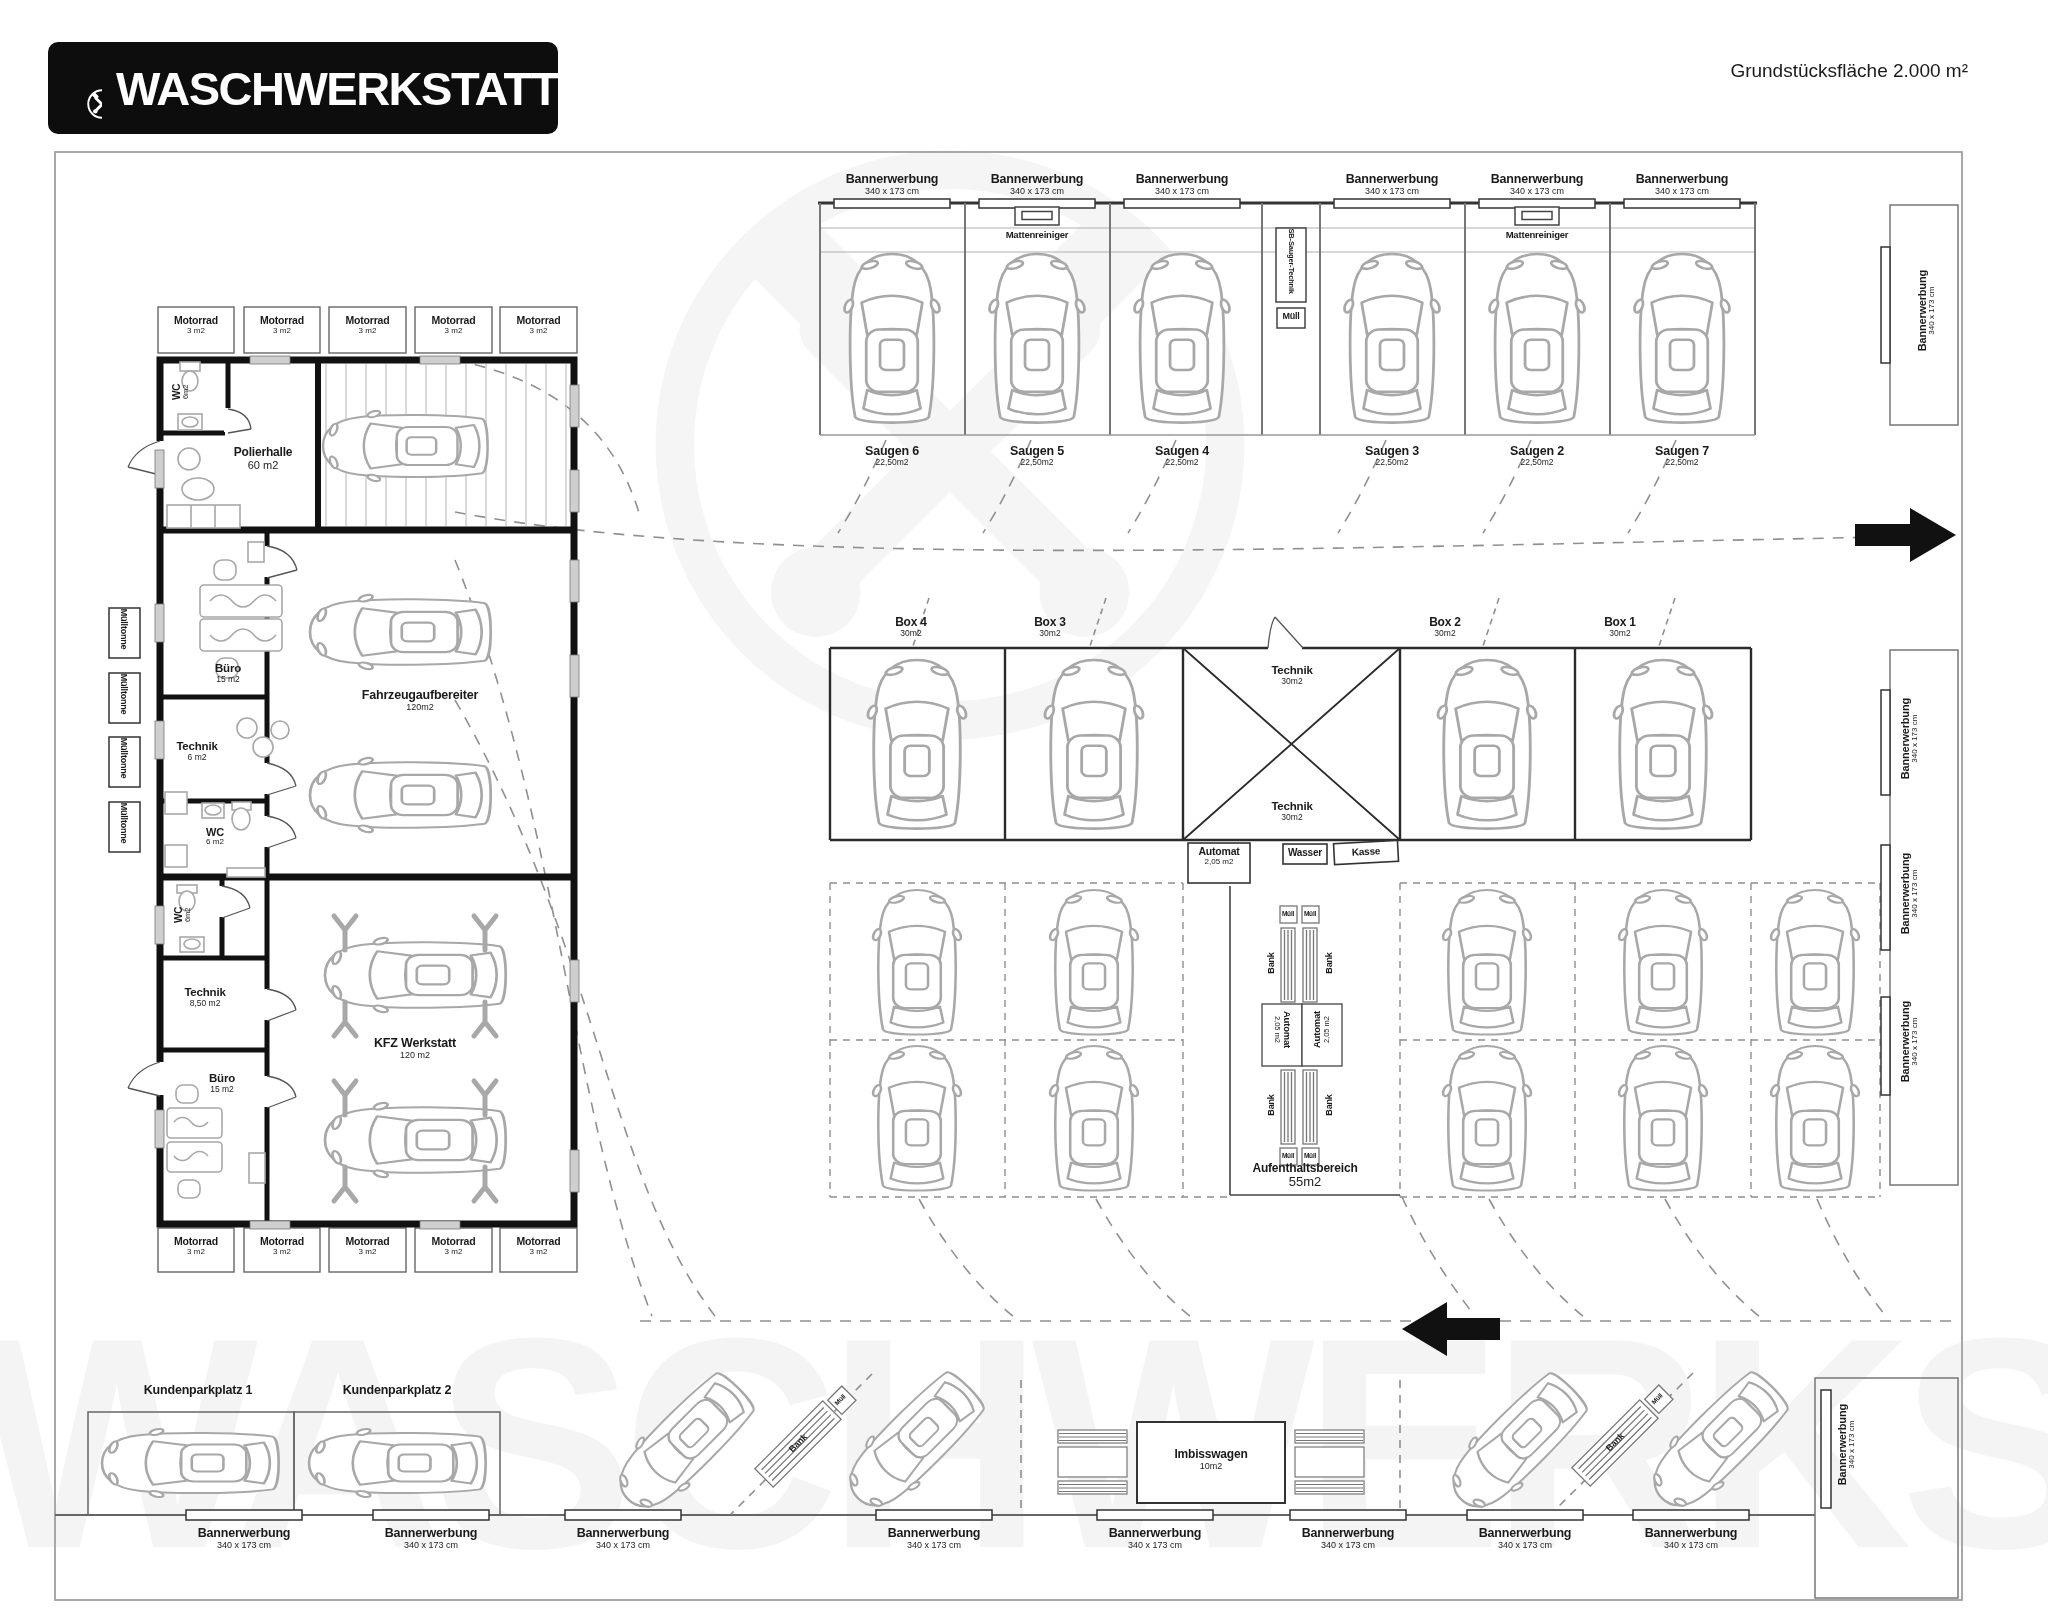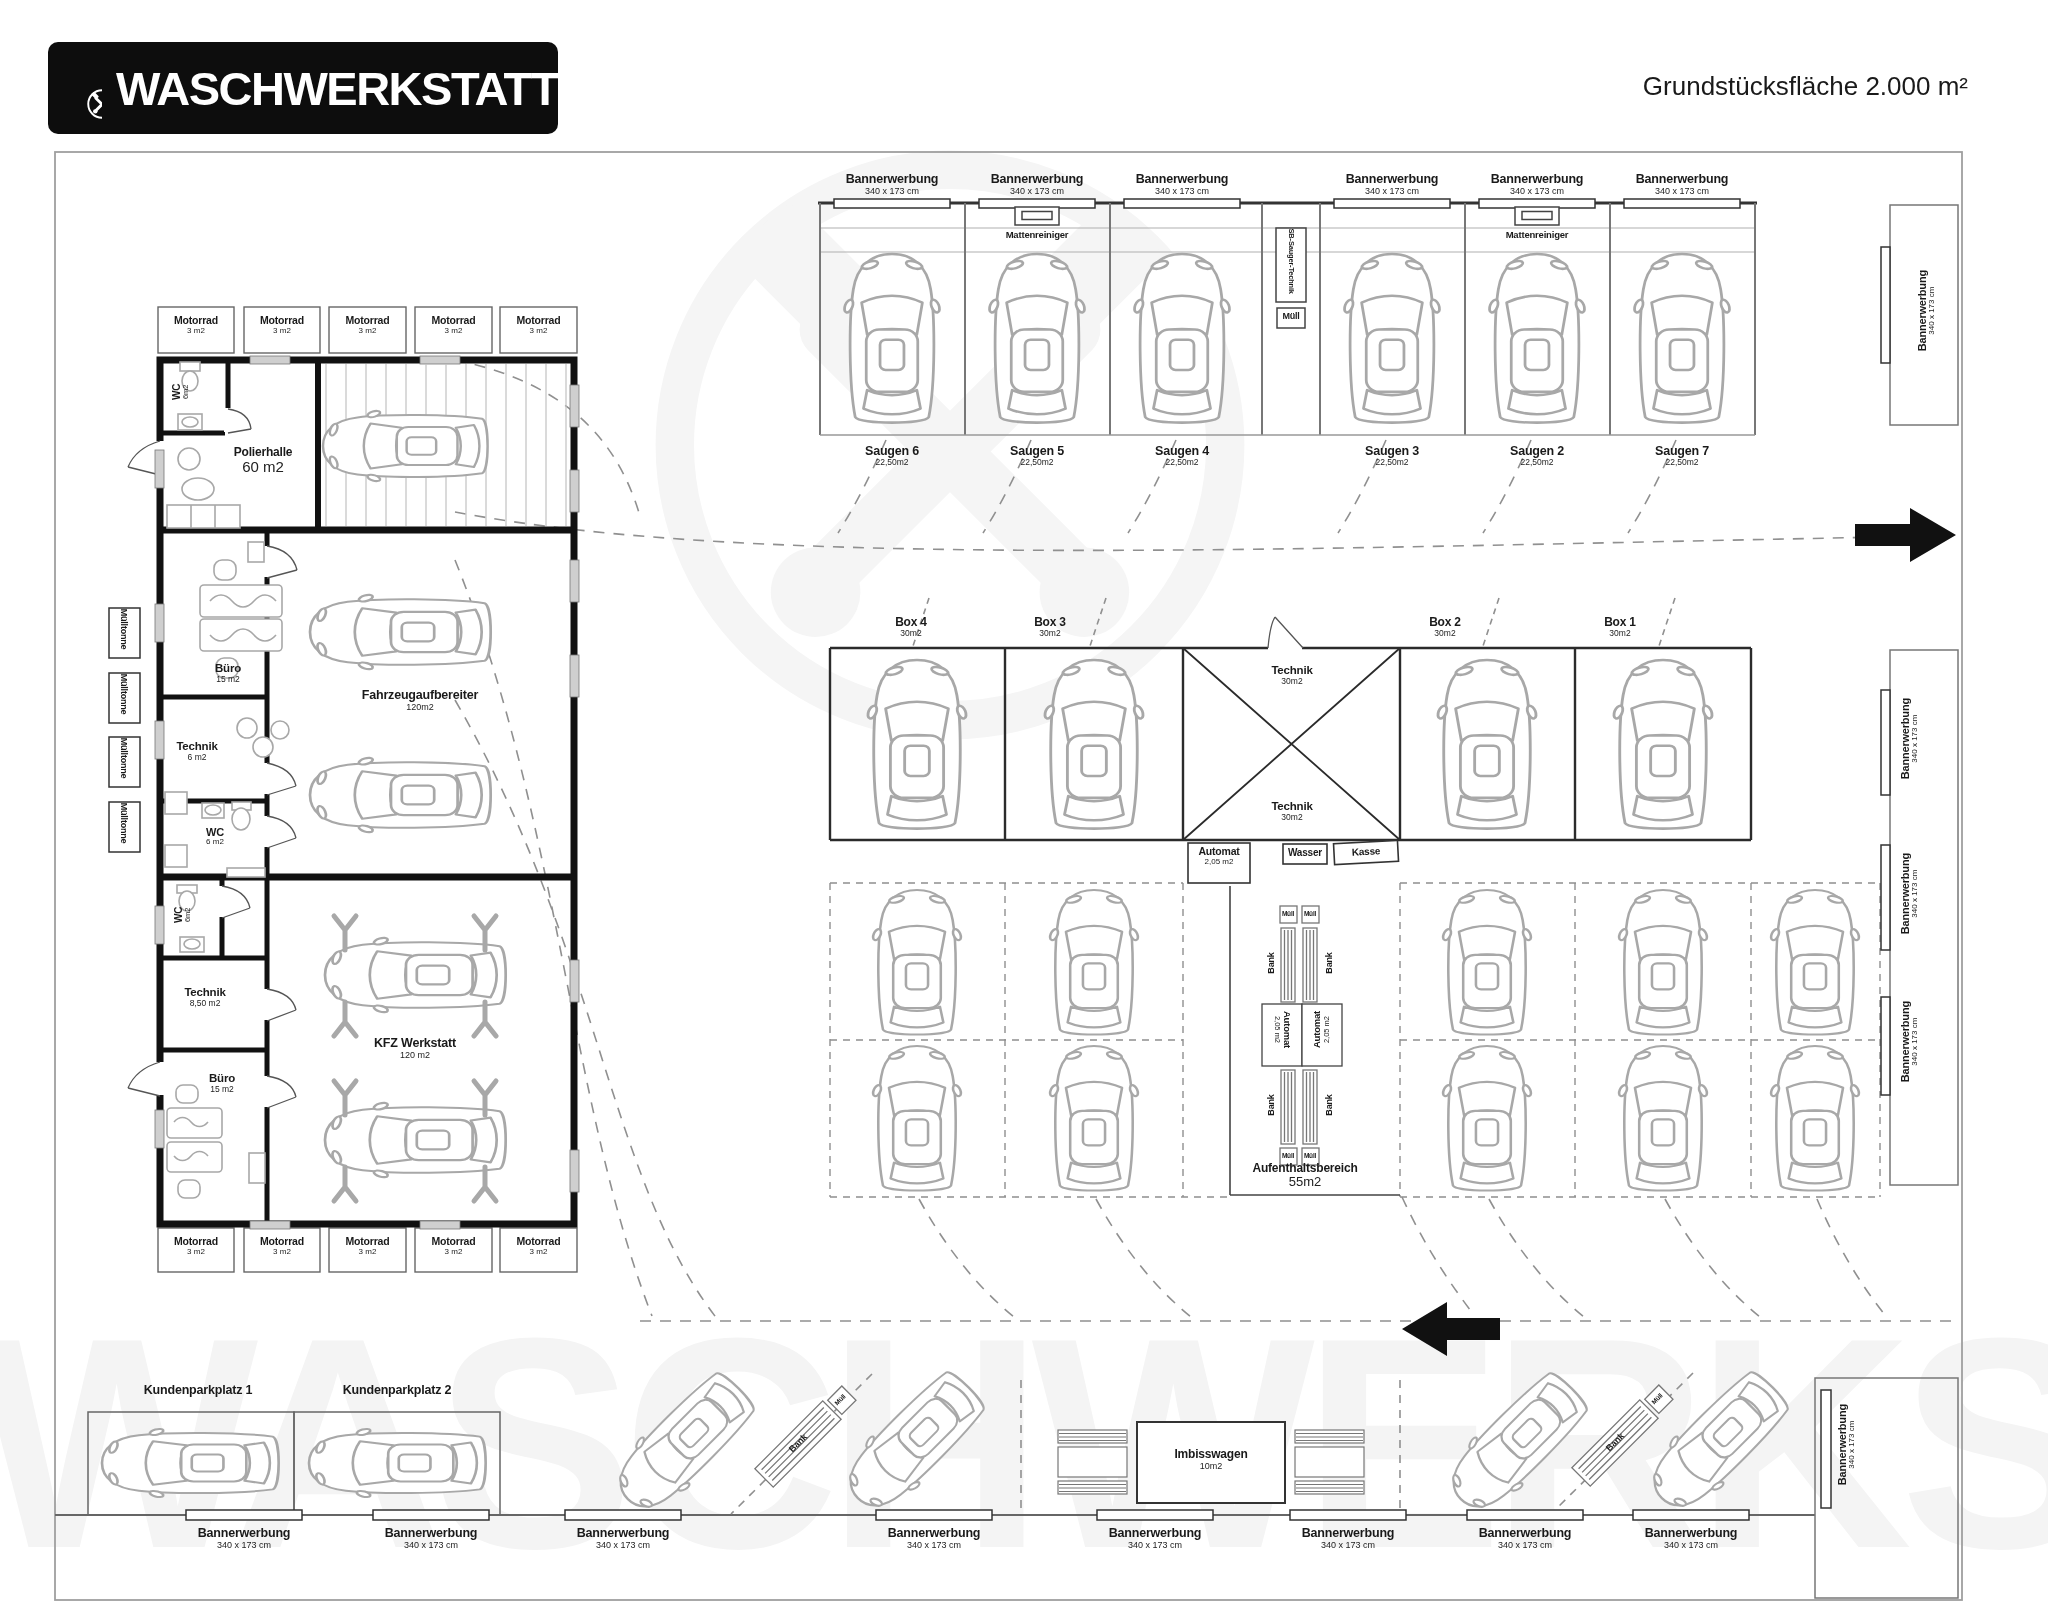--- a/index.html
+++ b/index.html
@@ -13,21 +13,21 @@
 .rotm90{transform:rotate(-90deg)}
 .rotm45{transform:rotate(-45deg)}
 svg.plan{position:absolute;left:0;top:0;z-index:2}
 .wm-text{position:absolute;left:-25px;top:1270px;font-size:300px;font-weight:bold;
   letter-spacing:-12px;color:#f4f4f4;white-space:nowrap;z-index:0}
 #logo{position:absolute;left:48px;top:42px;width:510px;height:92px;background:#0d0d0d;
   border-radius:10px;display:flex;align-items:center;padding-left:22px;z-index:4}
 #logo .lt{color:#fff;font-size:47px;font-weight:800;letter-spacing:-1.5px;margin-left:14px;white-space:nowrap}
 #title-block{position:absolute;right:80px;top:58px;z-index:4}
 #title-block .t{font-size:29px;font-weight:800;letter-spacing:-.5px}
-#title-block .s{font-size:26px;margin-top:13px}
+#title-block .s{font-size:19px;margin-top:2px}
 </style>
 </head>
 <body>
 
 <div id="stage">
 
   <div class="wm-text">WASCHWERKSTATT</div>
 
   <svg class="plan" width="2048" height="1621" viewBox="0 0 2048 1621">
     <defs>
@@ -480,21 +480,21 @@
   <div class="lbl rot90" style="left:94px;top:818px;width:60px">
       <div class="n" style="font-size:9px">Mülltonne</div>
     </div>
 
   <div class="lbl rotm90" style="left:156px;top:382px;width:50px">
       <div class="n" style="font-size:10px">WC</div>
       <div class="a" style="font-size:7.5px">6m2</div>
     </div>
   <div class="lbl" style="left:193px;top:446px;width:140px">
       <div class="n" style="font-size:12px">Polierhalle</div>
-      <div class="a" style="font-size:15px">60 m2</div>
+      <div class="a" style="font-size:11px">60 m2</div>
     </div>
   <div class="lbl" style="left:178px;top:662px;width:100px">
       <div class="n" style="font-size:11.5px">Büro</div>
       <div class="a" style="font-size:8.5px">15 m2</div>
     </div>
   <div class="lbl" style="left:147px;top:740px;width:100px">
       <div class="n" style="font-size:11.5px">Technik</div>
       <div class="a" style="font-size:8.5px">6 m2</div>
     </div>
   <div class="lbl" style="left:175px;top:826px;width:80px">

